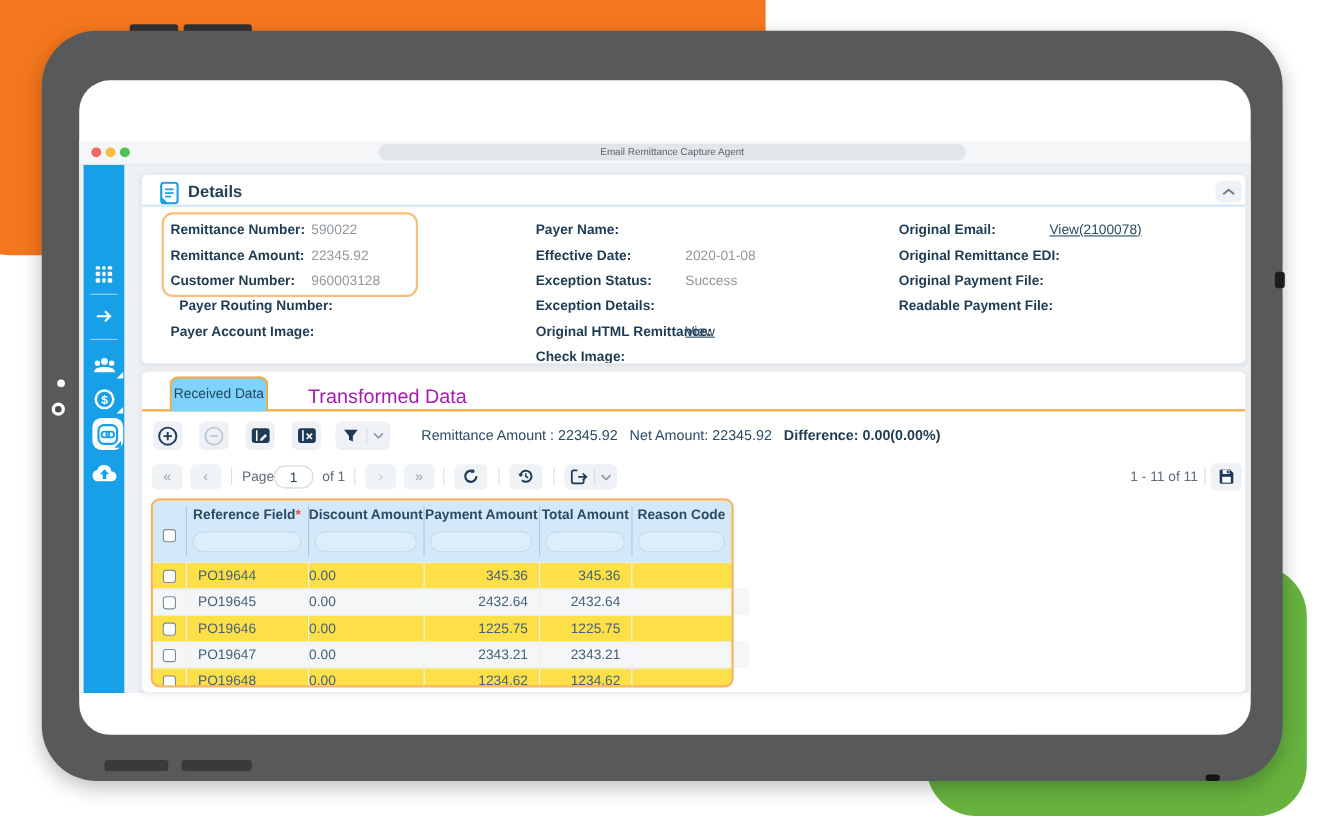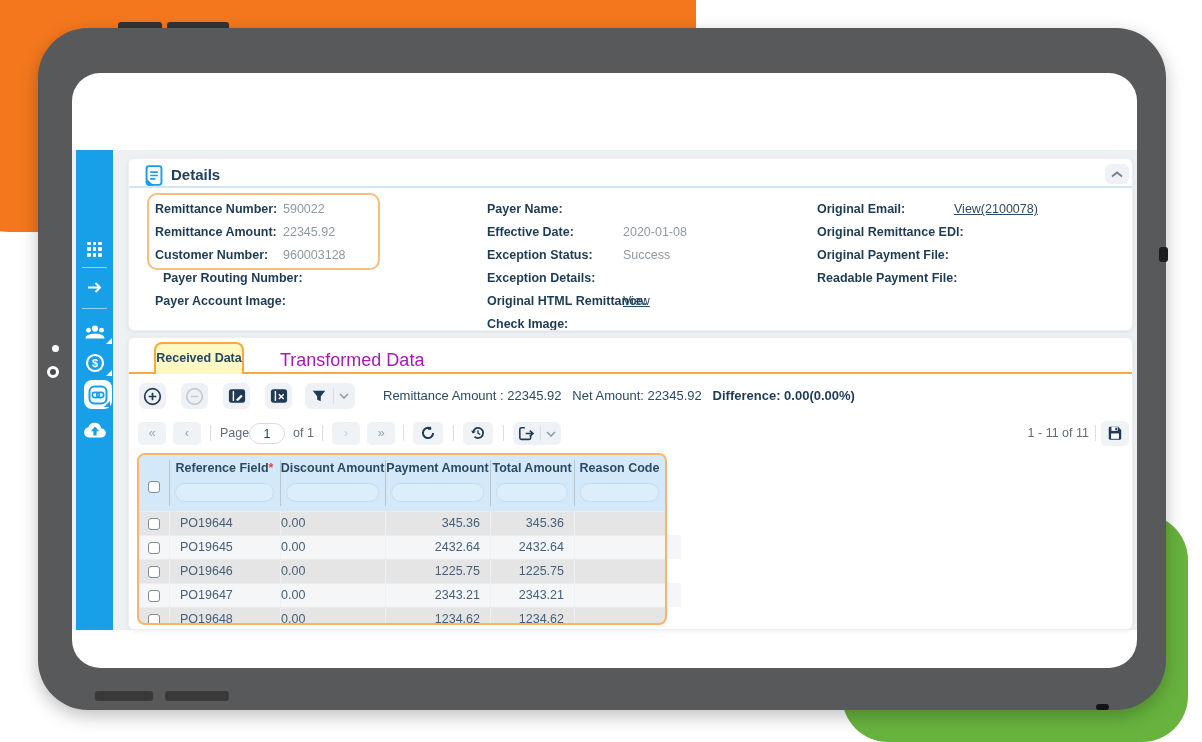--- a/index.html
+++ b/index.html
@@ -36,38 +36,38 @@
   .card-table{left:56px;top:264px;width:1005px;height:293px}
   .dtitle{left:42px;top:7px;font-size:15px;font-weight:bold;color:#21405a}
   .collapsebtn{left:976px;top:5px;width:24px;height:20px;background:#eef1f5;border-radius:6px;display:flex;align-items:center;justify-content:center}
   .hdrline{left:0;top:27px;width:1005px;height:2px;background:#cfe7f7}
   .lbl{position:absolute;font-size:12.5px;font-weight:bold;color:#1d3b53;white-space:nowrap}
   .val{position:absolute;font-size:12.5px;color:#91989e;white-space:nowrap}
   .vlink{color:#2c4a63;text-decoration:underline;cursor:pointer}
   .hlbox{left:18px;top:34px;width:233px;height:77px;border:2px solid #f9bd7c;border-radius:10px}
   
   .tabline{left:0;top:34px;width:1005px;height:2px;background:#f8a93d}
-  .tab-active{left:25px;top:4px;width:90px;height:32px;background:#fef9c3;border:2px solid #f8a93d;border-bottom:none;
-    border-radius:8px 8px 0 0;z-index:3;font-size:12.5px;font-weight:700;color:#25465f;text-align:center;line-height:28px}
+  .tab-active{left:25px;top:4px;width:90px;height:32px;background:#7dd3fc;border:2px solid #f8a93d;border-bottom:none;
+    border-radius:8px 8px 0 0;z-index:3;font-size:12.5px;font-weight:400;color:#25465f;text-align:center;line-height:28px}
   .tab-inactive{left:151px;top:12px;font-size:18px;color:#a21caf}
   
   .tbtn{position:absolute;top:45px;width:27px;height:26px;background:#eef2f6;border-radius:6px;display:flex;align-items:center;justify-content:center}
   .tbtn-group{position:absolute;top:45px;height:26px;background:#eef2f6;border-radius:6px;display:flex;align-items:center}
   .summary{left:254px;top:50px;font-size:13px;color:#2c4a63;white-space:nowrap}
   .summary b{color:#1d3b53}
   
   .pbtn{position:absolute;top:84px;width:28px;height:23px;background:#f0f3f6;border-radius:5px;color:#9aa6b0;
     font-size:13px;text-align:center;line-height:22px}
   .psep{position:absolute;top:87px;width:1px;height:16px;background:#d9dee3}
   .ptext{position:absolute;top:88px;font-size:12.5px;color:#5f6d79;white-space:nowrap}
   .pinput{position:absolute;left:120px;top:85px;width:36px;height:21px;border:1px solid #d4dade;border-radius:11px;
     text-align:center;font-size:12.5px;color:#1d3b53;background:#fff;font-family:"Liberation Sans",sans-serif}
   
   .strip{position:absolute;width:14px;height:24px;background:#f4f6f8}
-  .tbl{left:8px;top:115px;width:530px;height:172px;border:2px solid #f9b46a;border-radius:8px;overflow:hidden;background:#e5e5e5}
+  .tbl{left:8px;top:115px;width:530px;height:172px;border:2px solid #f9b46a;border-radius:8px;overflow:hidden;background:#fde047}
   .thead{position:relative;width:526px;height:56px;background:#d3e9f9}
   .hlab{position:absolute;top:6px;font-size:12.5px;font-weight:600;color:#2c4a63;text-align:center}
   .hstar{color:#e04b3f}
   .hdivv{position:absolute;top:5px;width:1px;height:46px;background:#b7c7d2}
   .finput{position:absolute;top:28px;height:19px;border:1px solid #c7dced;border-radius:10px;background:#ddeefb;outline:none}
   .cb{width:12px;height:12px;border:1.5px solid #7e8c97;border-radius:3px;background:#fff}
   .trow{display:flex;width:526px;height:24px;font-size:12.5px;color:#44607a;line-height:23px;border-top:1px solid #e9edf0}
   .trow.alt{background:#f4f6f8}
   .c{border-left:1px solid #eef1f4;height:100%}
   .c0{width:30px;display:flex;align-items:center;justify-content:center;border-left:none}
@@ -90,20 +90,26 @@
 <div class="abs frame"></div>
 <div class="abs devbtn" style="left:1159px;top:247px;width:9px;height:15px;background:#1c1c1c"></div>
 <div class="abs devbtn" style="left:95px;top:691px;width:58px;height:10px;background:#3a3a3a"></div>
 <div class="abs devbtn" style="left:165px;top:691px;width:64px;height:10px;background:#3a3a3a"></div>
 <div class="abs devbtn" style="left:1096px;top:704px;width:13px;height:6px;background:#141414"></div>
 <div class="abs camdot1"></div>
 <div class="abs camdot2"></div>
 
 <div class="abs screen">
 
+  <div class="abs chrome">
+    <div class="abs tl" style="left:11px;background:#ee6a5f"></div>
+    <div class="abs tl" style="left:24px;background:#f6bd3e"></div>
+    <div class="abs tl" style="left:37px;background:#4dc057"></div>
+    <div class="abs urlpill">Email Remittance Capture Agent</div>
+  </div>
 
   <div class="abs appbg"></div>
 
   <div class="abs sidebar">
     <div class="abs sitem" style="top:90px;height:18px">
       <div class="grid9">
           <span></span>
           <span></span>
           <span></span>
           <span></span>

